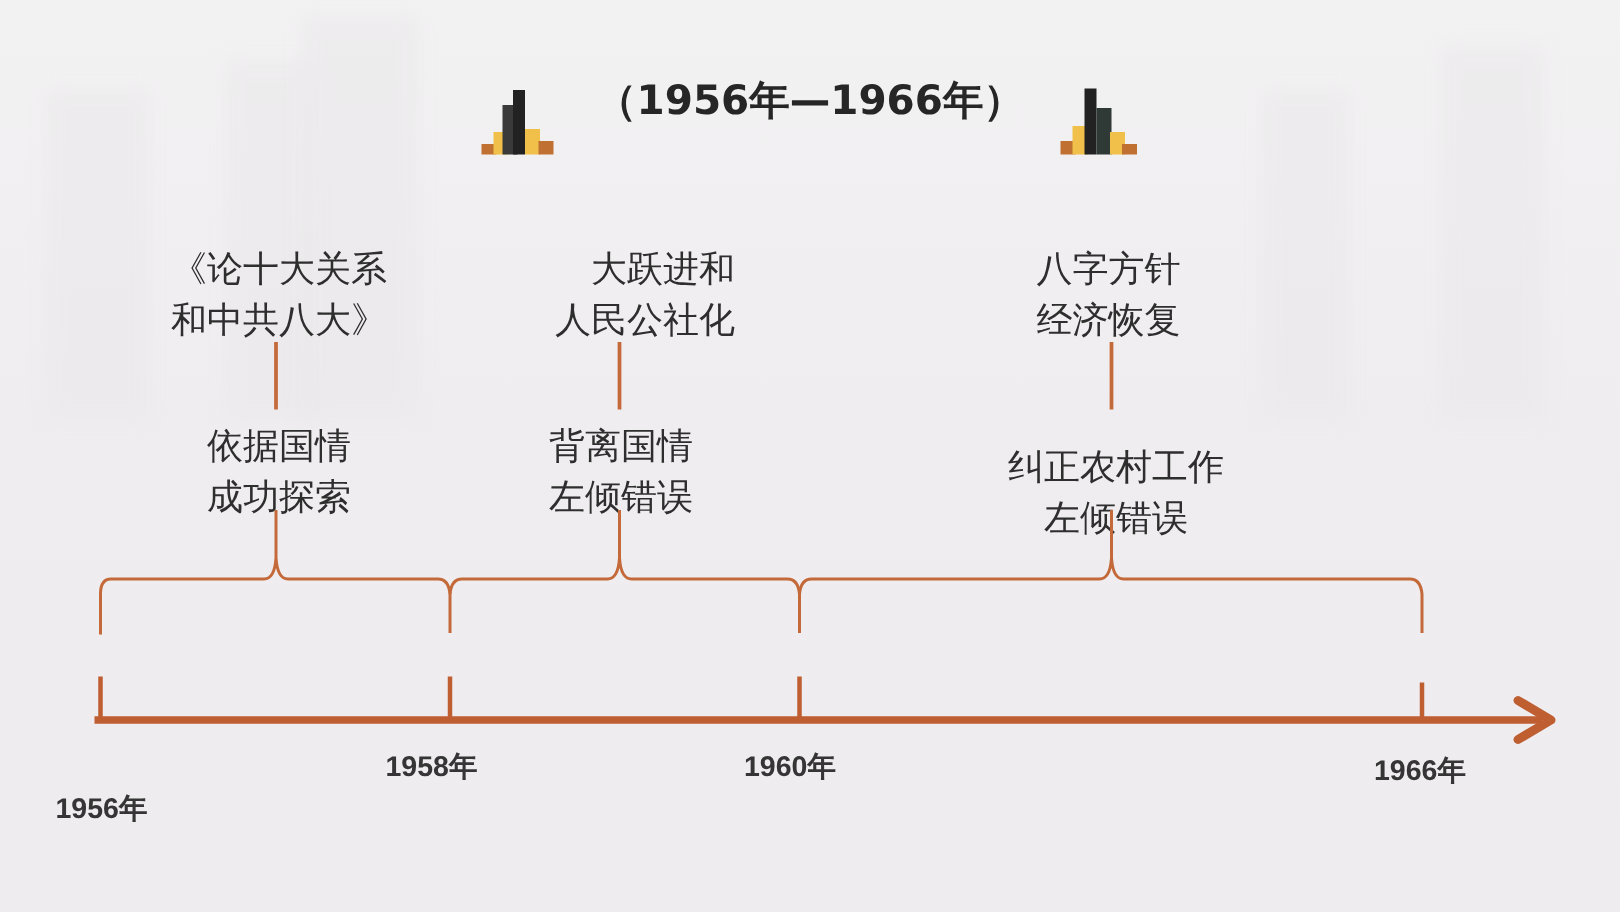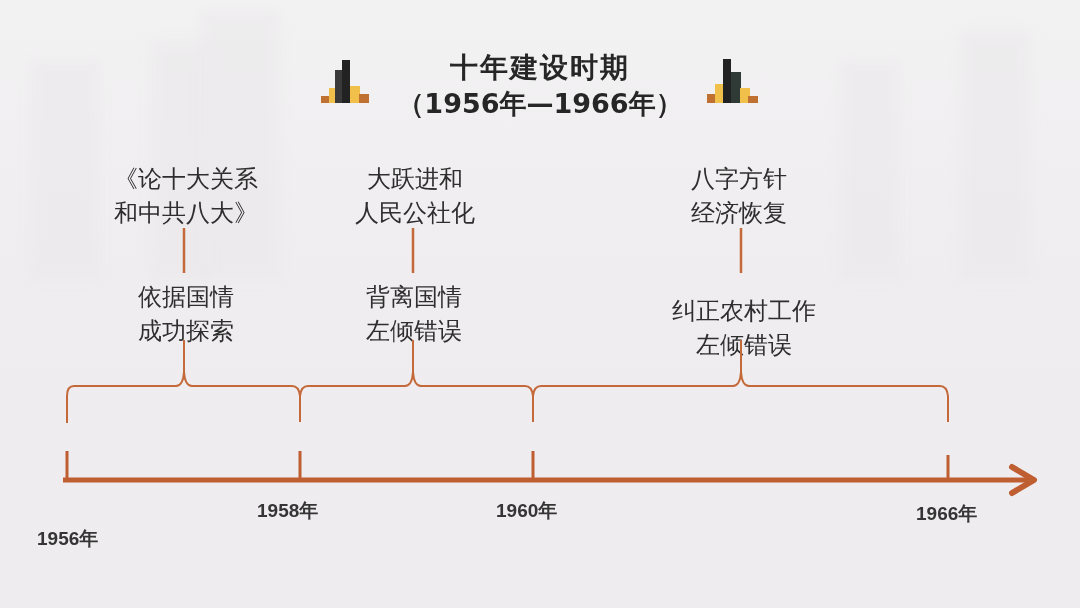--- a/index.html
+++ b/index.html
@@ -29,21 +29,20 @@
 </head>
 <body>
 
 <div class="bg-shape" style="left:30px;top:60px;width:70px;height:220px;"></div>
 <div class="bg-shape" style="left:150px;top:40px;width:60px;height:240px;"></div>
 <div class="bg-shape" style="left:200px;top:10px;width:80px;height:270px;"></div>
 <div class="bg-shape" style="left:840px;top:60px;width:60px;height:220px;"></div>
 <div class="bg-shape" style="left:960px;top:30px;width:70px;height:250px;"></div>
 
 <div class="title">
-  <div class="t1">十年建设时期</div>
   <div class="t2">（1956年—1966年）</div>
 </div>
 
 <svg class="logo" style="left:315px;" viewBox="0 0 60 50">
   <rect x="6" y="40" width="10" height="7" fill="#c07030"></rect>
   <rect x="14" y="32" width="10" height="15" fill="#f0c04a"></rect>
   <rect x="20" y="14" width="10" height="33" fill="#3a3a3a"></rect>
   <rect x="27" y="4" width="8" height="43" fill="#222"></rect>
   <rect x="35" y="30" width="10" height="17" fill="#f0c04a"></rect>
   <rect x="44" y="38" width="10" height="9" fill="#c07030"></rect>
@@ -60,21 +59,21 @@
 
 <div class="txt" style="left:96px;top:162px;width:180px;">
   <div>《论十大关系</div>
   <div><span>和中共八大</span><span>》</span></div>
 </div>
 <div class="txt" style="left:106px;top:280px;width:160px;">
   <div>依据国情</div>
   <div>成功探索</div>
 </div>
 
-<div class="txt" style="left:340px;top:162px;width:150px;text-align:center;">
+<div class="txt" style="left:340px;top:162px;width:150px;text-align:right;">
   <div>大跃进和</div>
   <div>人民公社化</div>
 </div>
 <div class="txt" style="left:334px;top:280px;width:160px;">
   <div>背离国情</div>
   <div>左倾错误</div>
 </div>
 
 <div class="txt" style="left:664px;top:162px;width:150px;">
   <div>八字方针</div>

